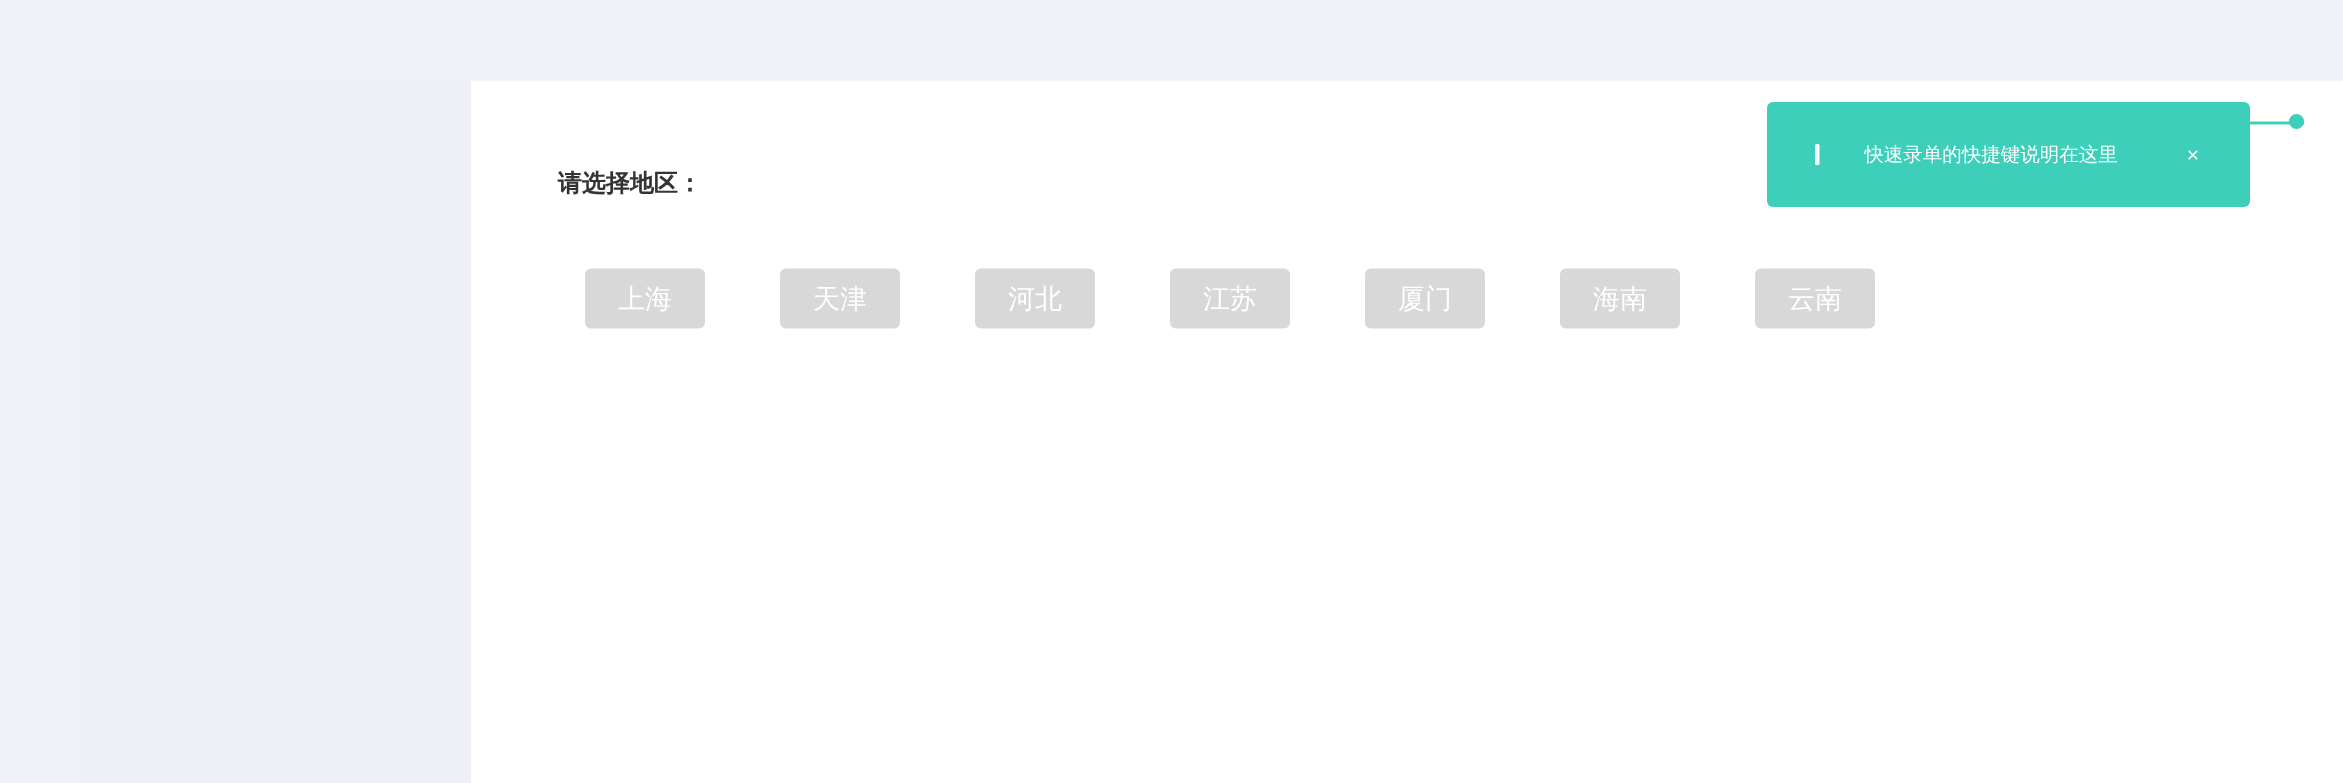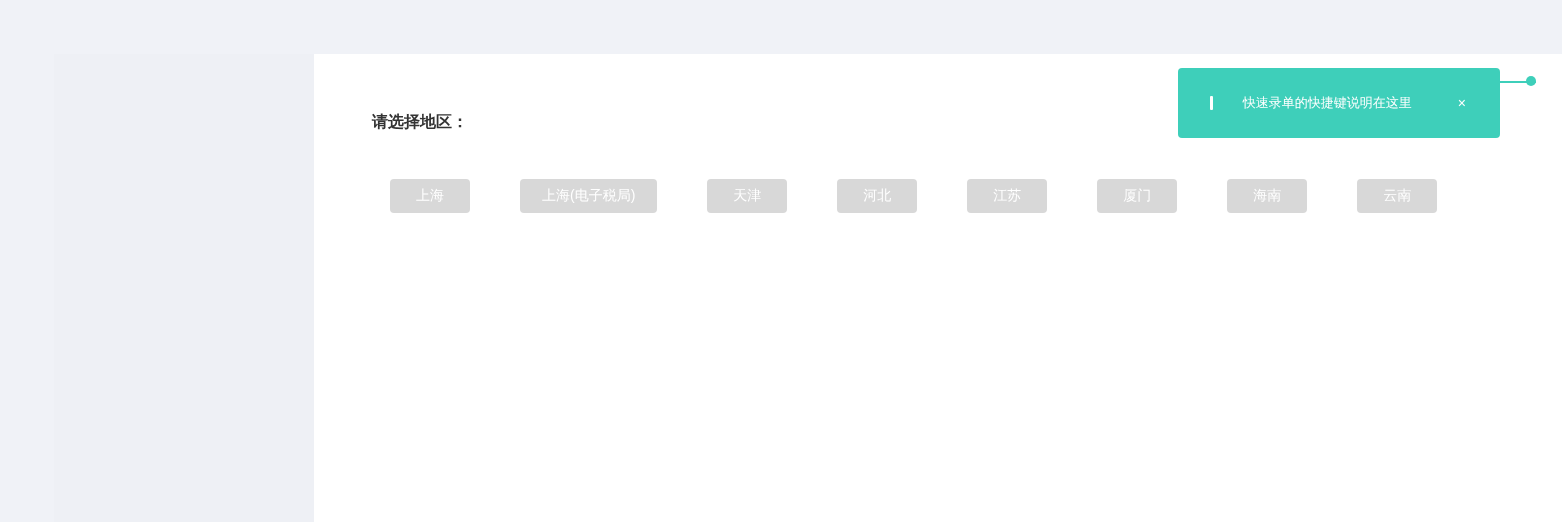--- a/index.html
+++ b/index.html
@@ -47,21 +47,21 @@
       display: flex;
       flex-wrap: wrap;
       gap: 14px;
     }
 
     .region-btn {
       background: #d8d8d8;
       border: none;
       border-radius: 4px;
       color: #fff;
-      font-size: 14px;
+      font-size: 18px;
       padding: 8px 22px;
       cursor: pointer;
       min-width: 80px;
       text-align: center;
       white-space: nowrap;
     }
 
     
     .tooltip-banner {
       position: absolute;
@@ -120,21 +120,20 @@
 </head>
 <body>
 
 <div class="sidebar"></div>
 
 <div class="main-content">
   <div class="page-title">请选择地区：</div>
 
   <div class="region-buttons">
   <button class="region-btn">上海</button>
-      <button class="region-btn">上海(电子税局)</button>
       <button class="region-btn">天津</button>
       <button class="region-btn">河北</button>
       <button class="region-btn">江苏</button>
       <button class="region-btn">厦门</button>
       <button class="region-btn">海南</button>
       <button class="region-btn">云南</button>
     </div>
 </div>
 
 <div class="tooltip-banner">

